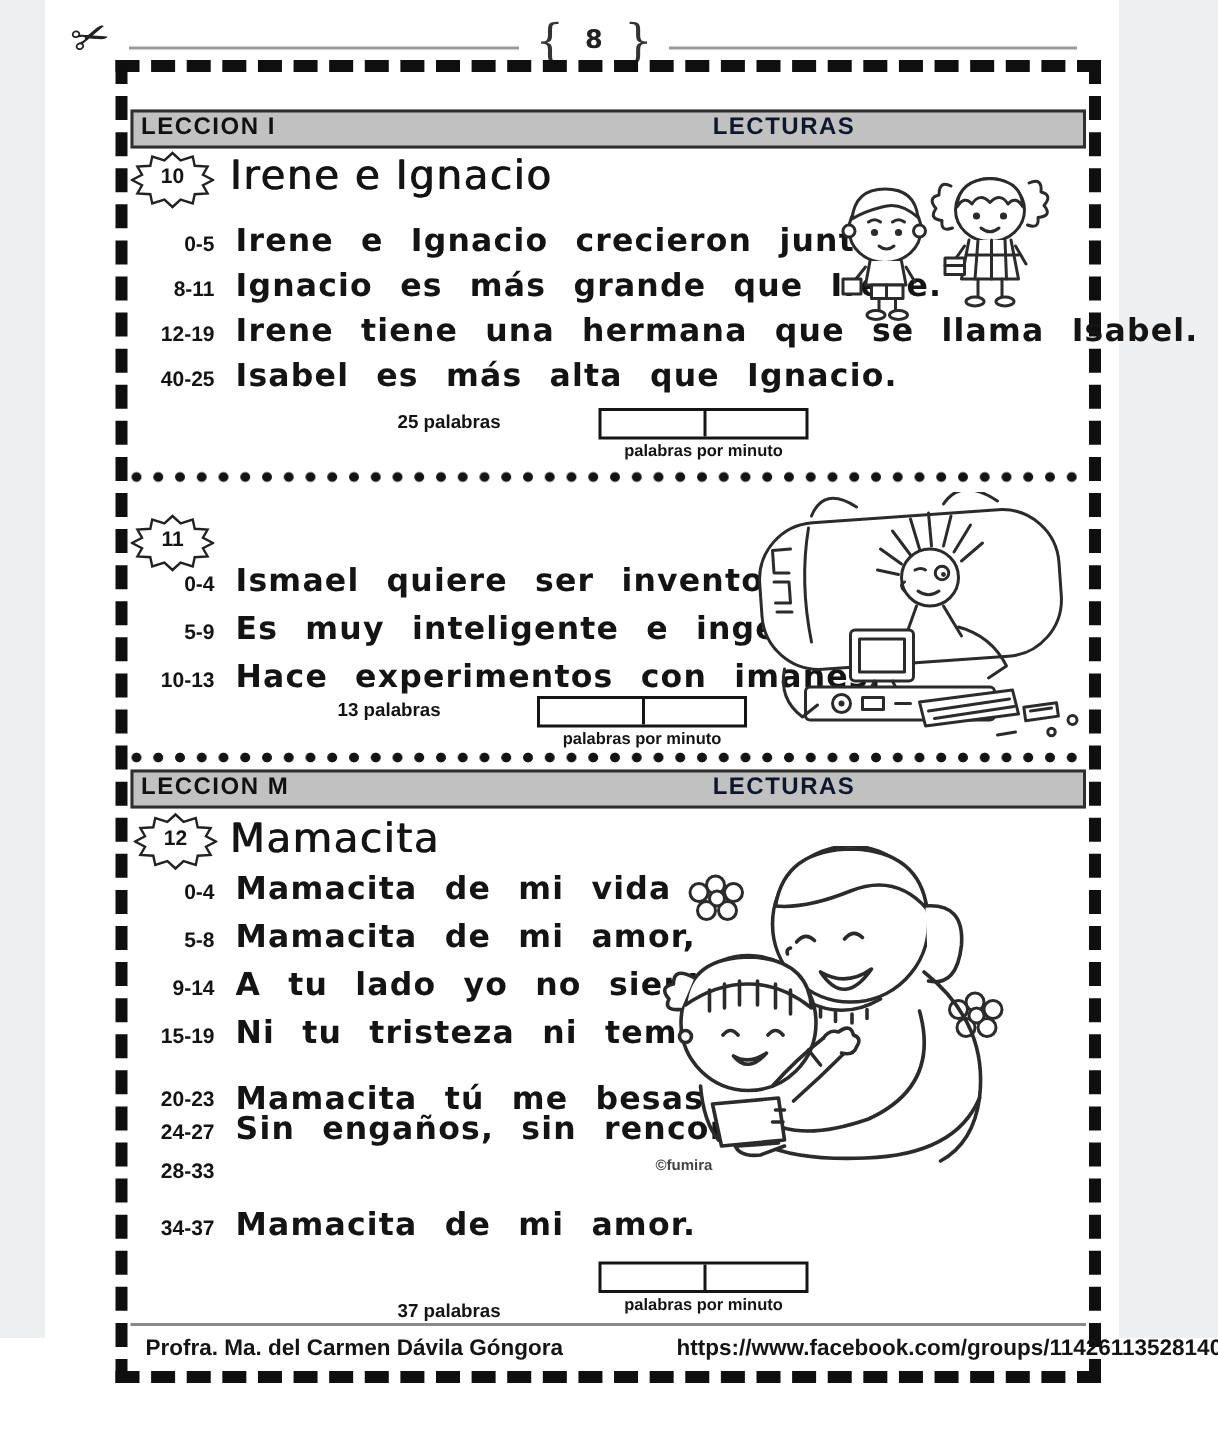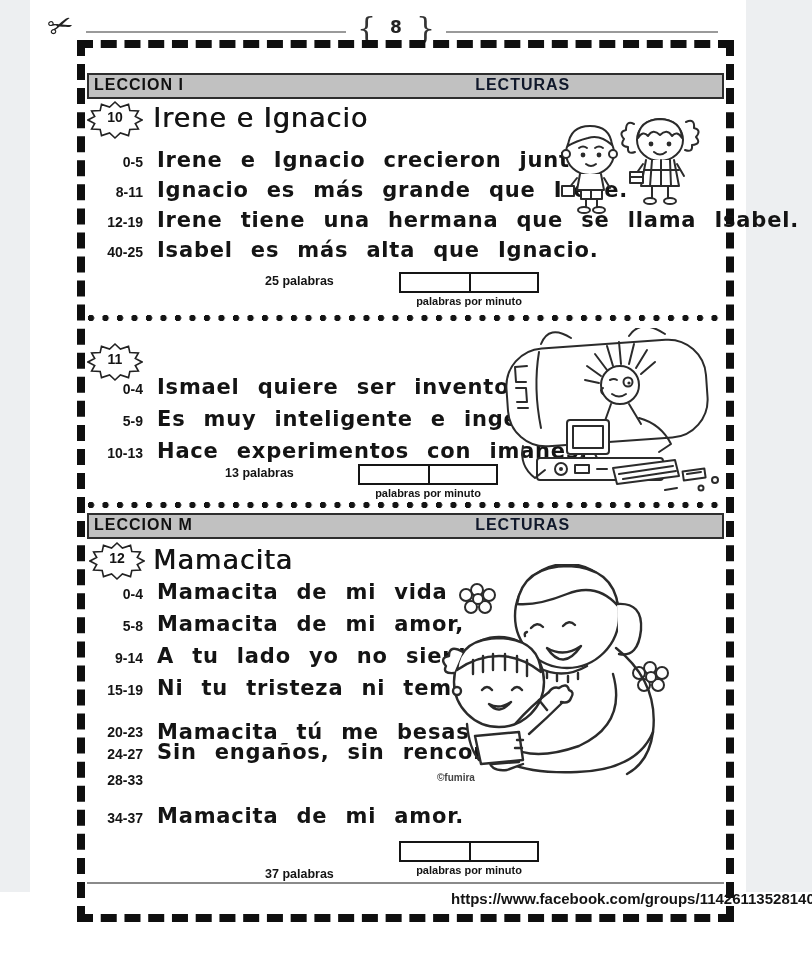--- a/index.html
+++ b/index.html
@@ -303,15 +303,16 @@
       <path d="M48,172 L92,168 L96,196 L54,200 Z" fill="#fff"></path>
       <path d="M90,176 L96,176 M88,184 L95,184"></path>
     </svg>
     <div class="credit" style="left:352px;top:724px;">©fumira</div>
 
     <div class="wc" style="left:180px;top:819px;">37 palabras</div>
     <div class="pbox" style="left:314px;top:793px;"></div>
     <div class="ppm" style="left:314px;top:816px;">palabras por minuto</div>
 
     <div class="footrule"></div>
+    <div class="foot-teacher">Profra. Ma. del Carmen Dávila Góngora</div>
     <div class="foot-url">https://www.facebook.com/groups/114261135281404/</div>
   </div>
 </div>
 
 </body></html>

